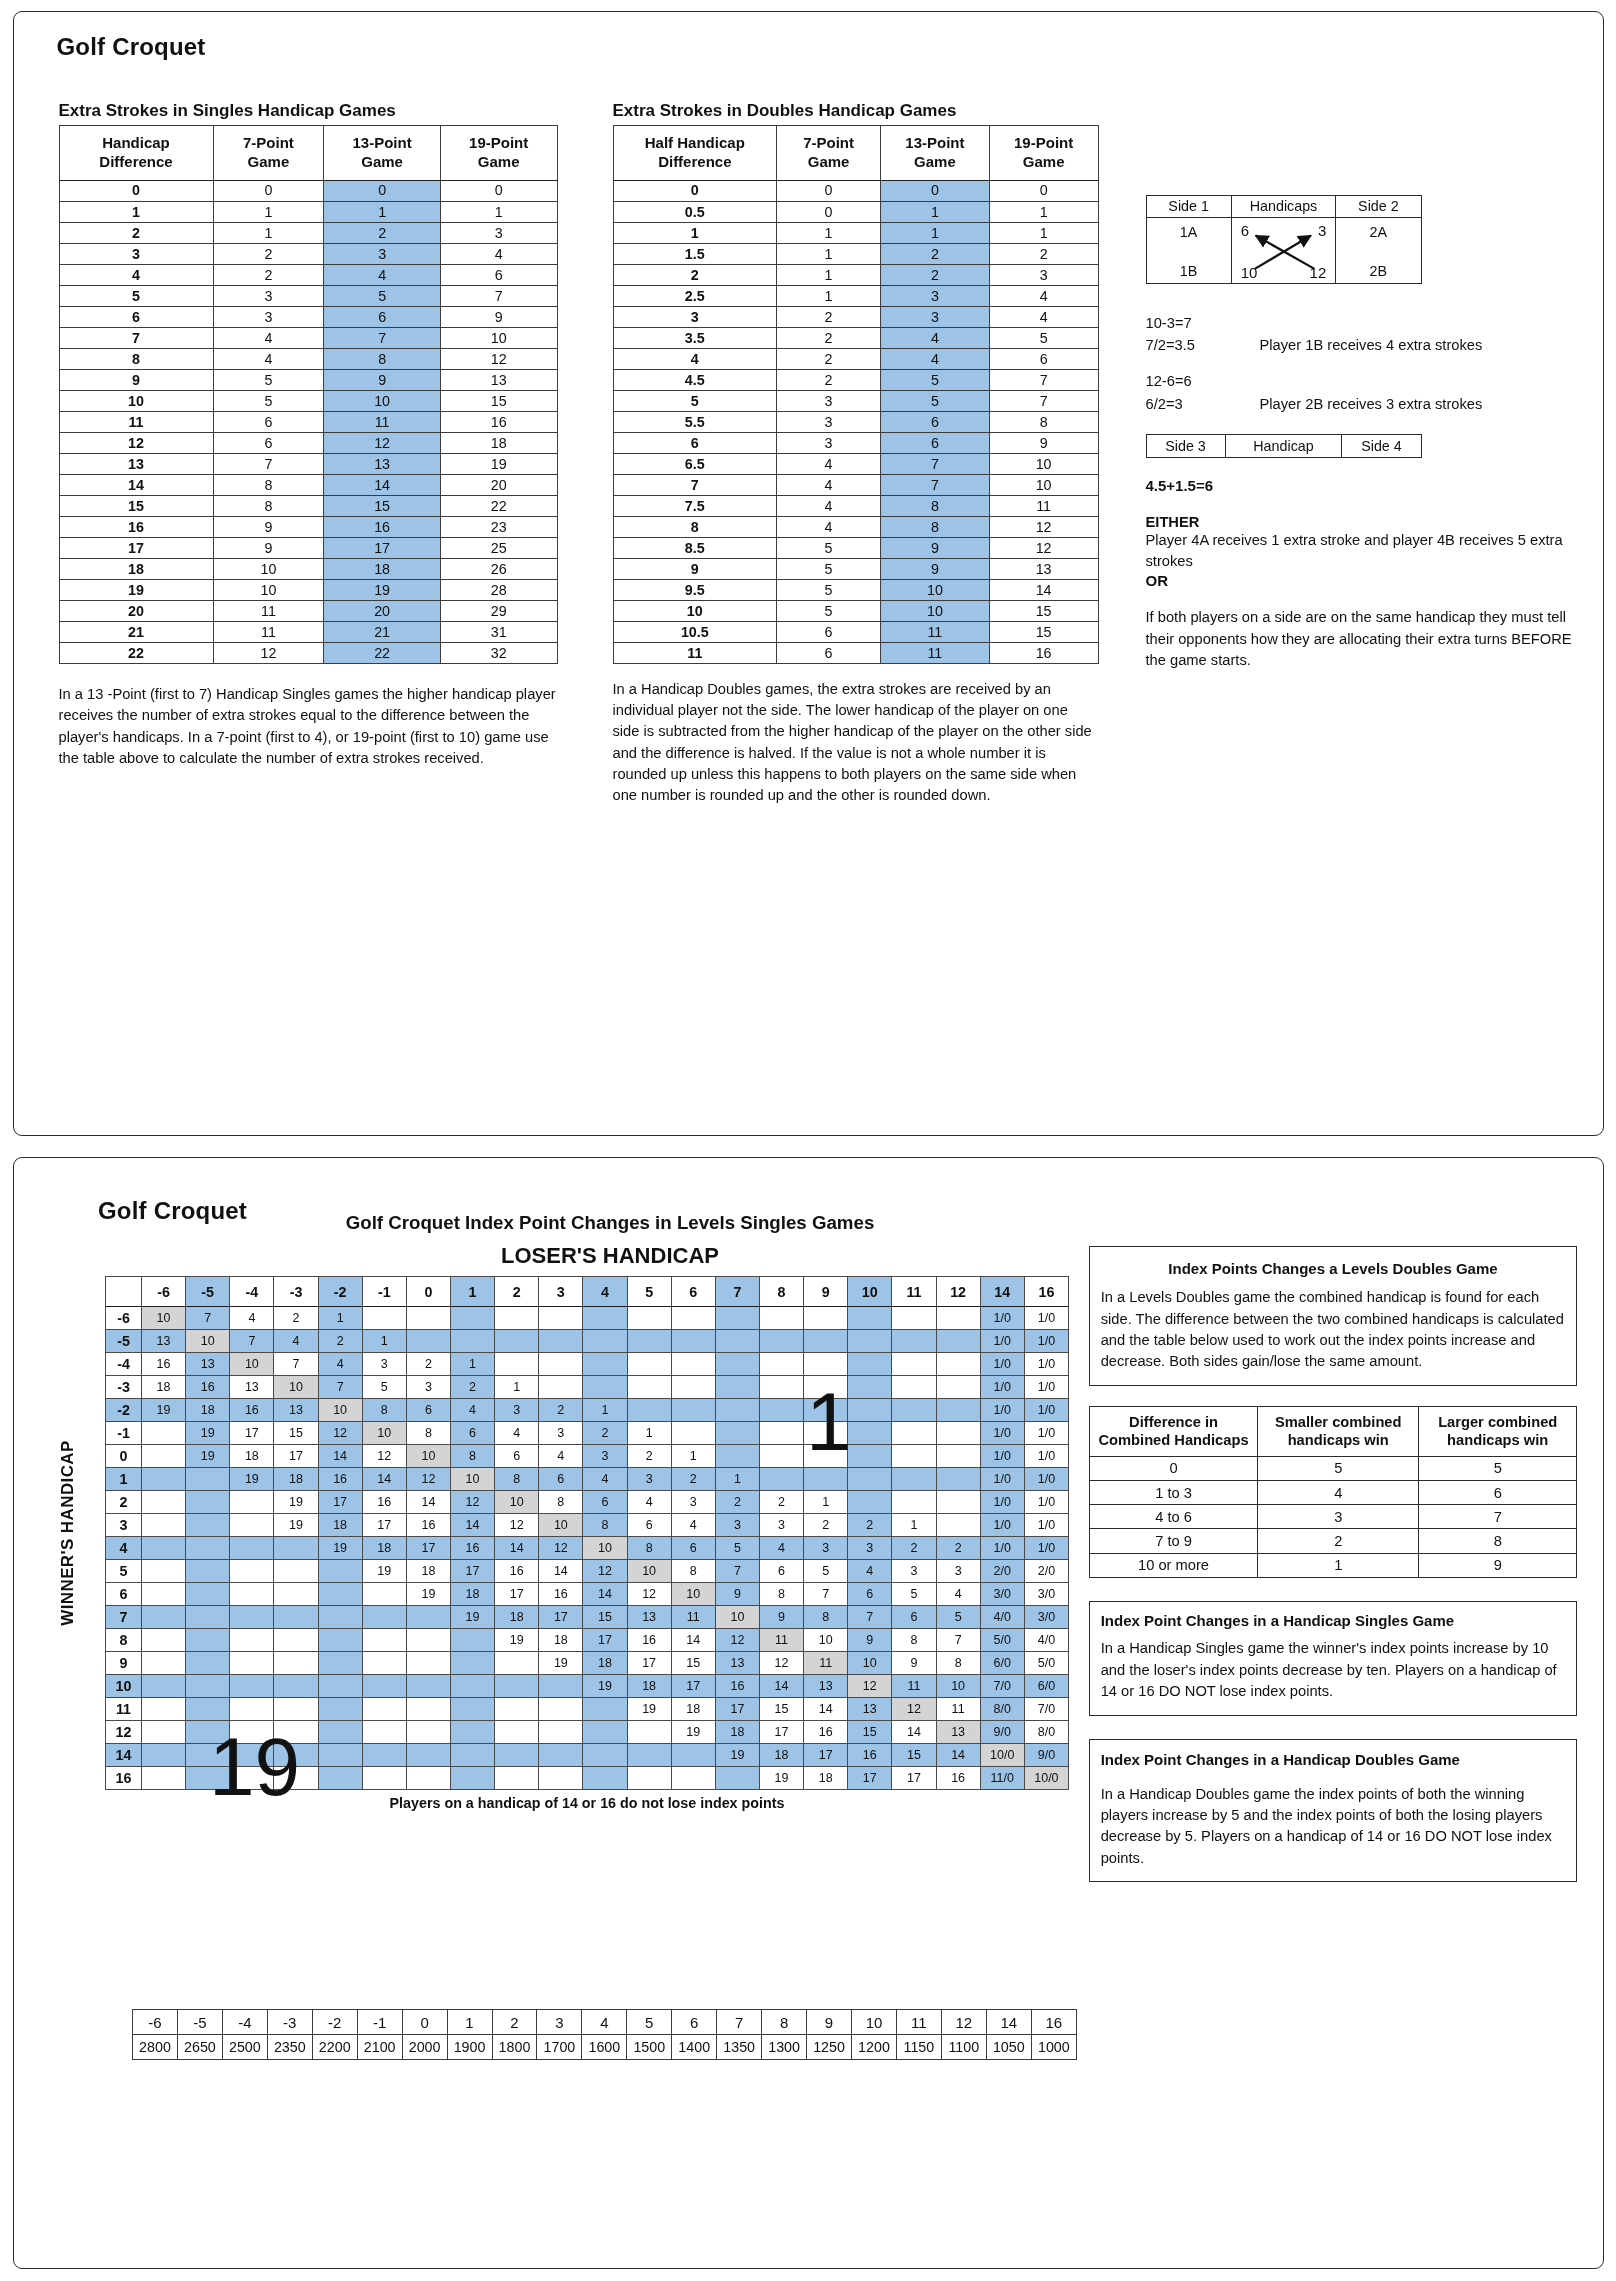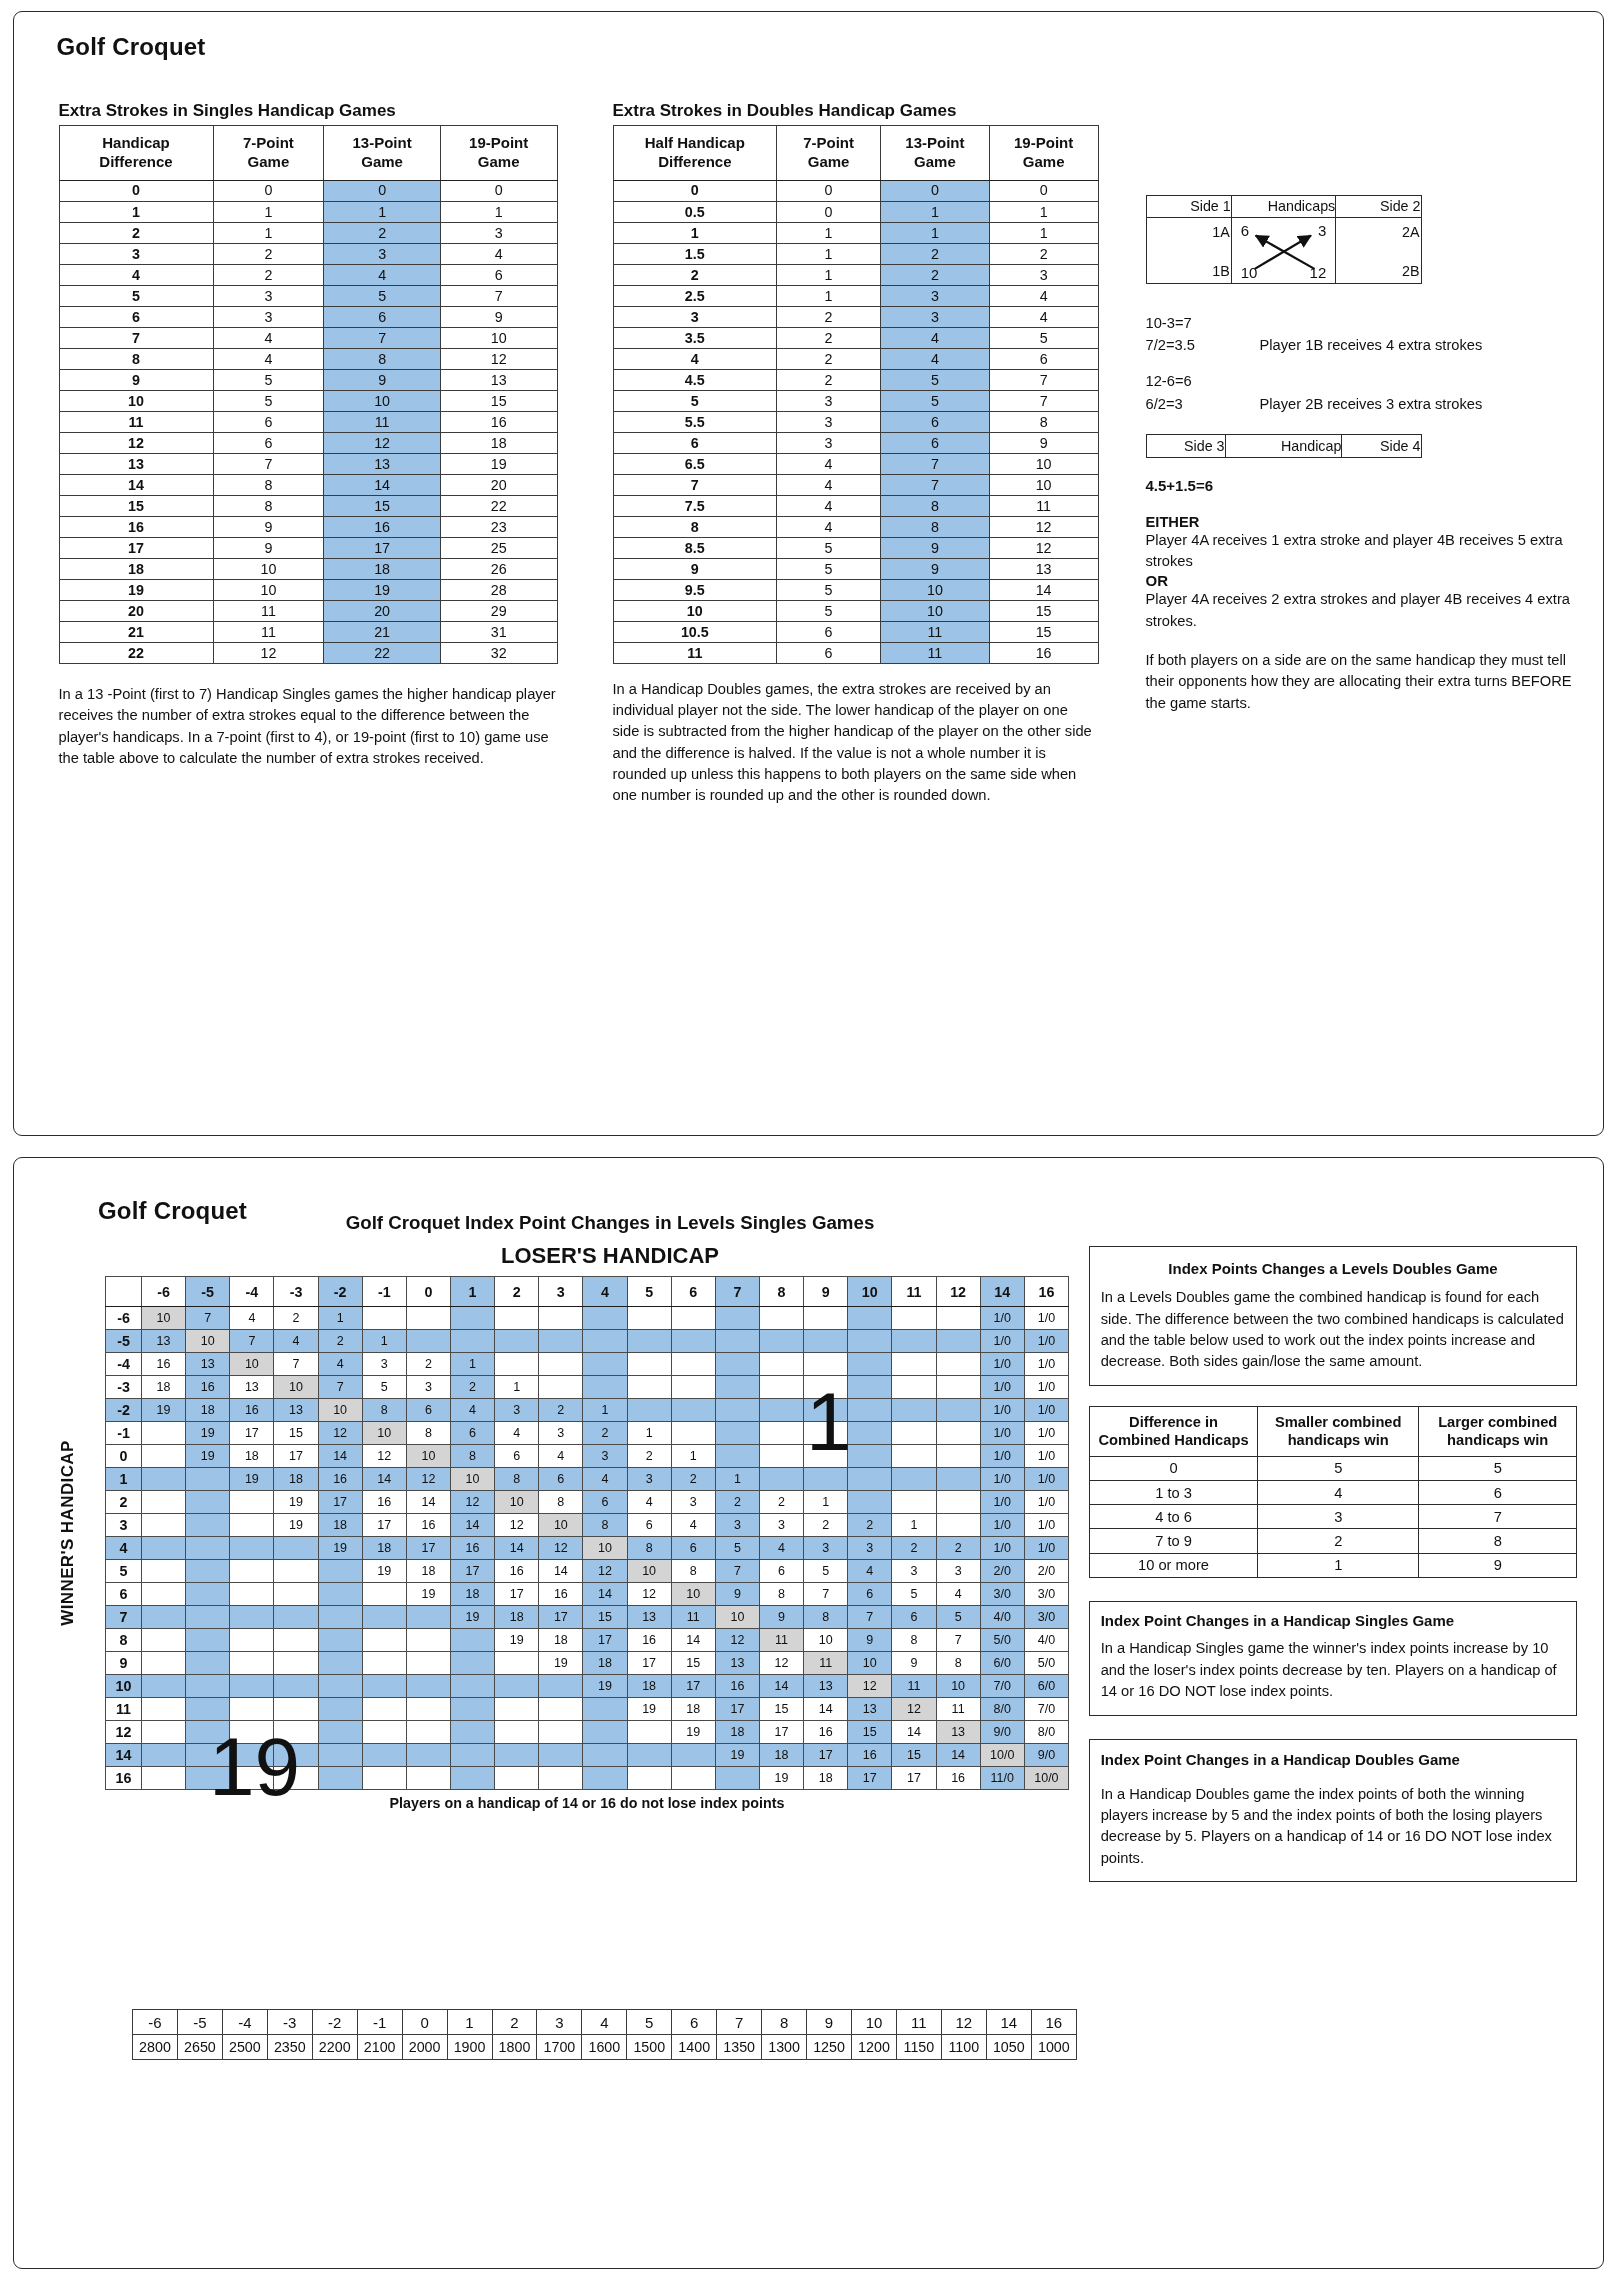--- a/index.html
+++ b/index.html
@@ -53,21 +53,21 @@
   .tbl-doubles tbody tr td { height:19px; }
 
   .body-text {
     font-size:14.7px; line-height:1.45; margin-top:19.6px;
   }
   .p1-col-b .body-text { margin-top:14.3px; }
 
   
   .sidebox { width: 276px; border:0.9px solid #2b2b2b; border-collapse:collapse; }
   .sidebox td, .sidebox th {
-    border:0.9px solid #2b2b2b; font-size:14.3px; text-align:right; font-weight:normal;
+    border:0.9px solid #2b2b2b; font-size:14.3px; text-align:center; font-weight:normal;
   }
   .sidebox .hdr td { padding:2.7px 0; }
   .diagram-cell { position:relative; height:66px; width:105px; padding:0; }
   .diagram-cell .n { position:absolute; font-size:15px; }
   .diagram-cell .tl { left:9px;  top:3.6px; }
   .diagram-cell .tr { right:9px; top:3.6px; }
   .diagram-cell .bl { left:9px;  bottom:1.8px; }
   .diagram-cell .br { right:9px; bottom:1.8px; }
   .diagram-cell svg { position:absolute; inset:0; }
   .side-label { width:86px; }
@@ -515,21 +515,20 @@
     </tbody>
       </table>
 
 
     <div class="emph">4.5+1.5=6</div>
 
     <div style="margin-top:19.6px">
       <div class="kw" style="font-size:14.7px">EITHER</div>
       <div style="font-size:14.7px;line-height:1.45">Player  4A receives 1 extra stroke and player 4B receives 5 extra strokes</div>
       <div class="kw" style="font-size:15px">OR</div>
-      <div style="font-size:14.7px;line-height:1.45">Player  4A receives 2 extra strokes and player 4B receives 4 extra strokes.</div>
       <div style="font-size:14.7px;line-height:1.45;margin-top:18px">If both players on a side are on the same handicap they must tell their opponents how they are allocating their extra turns BEFORE the game starts.</div>
     </div>
 
   </div>
 </div>
 
 <div class="page" id="page-2"></div>
 
 <div class="doc-title" style="position:absolute;left:55px;top:1176px;">Golf Croquet</div>
 

